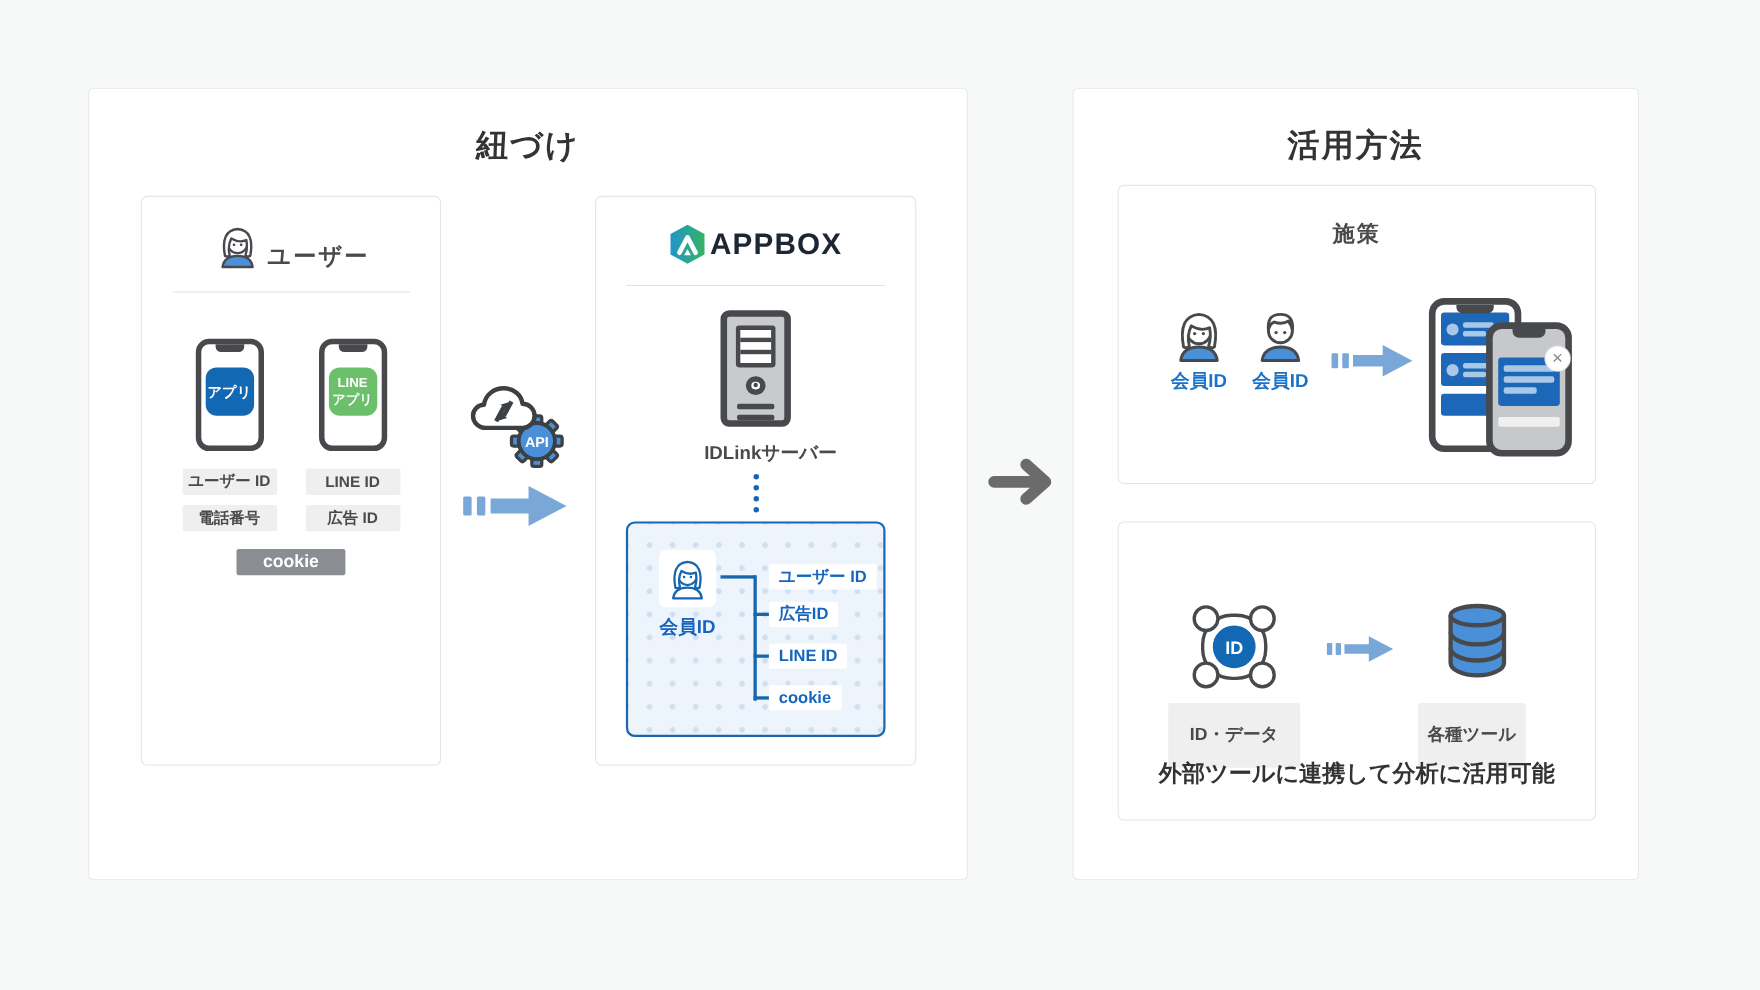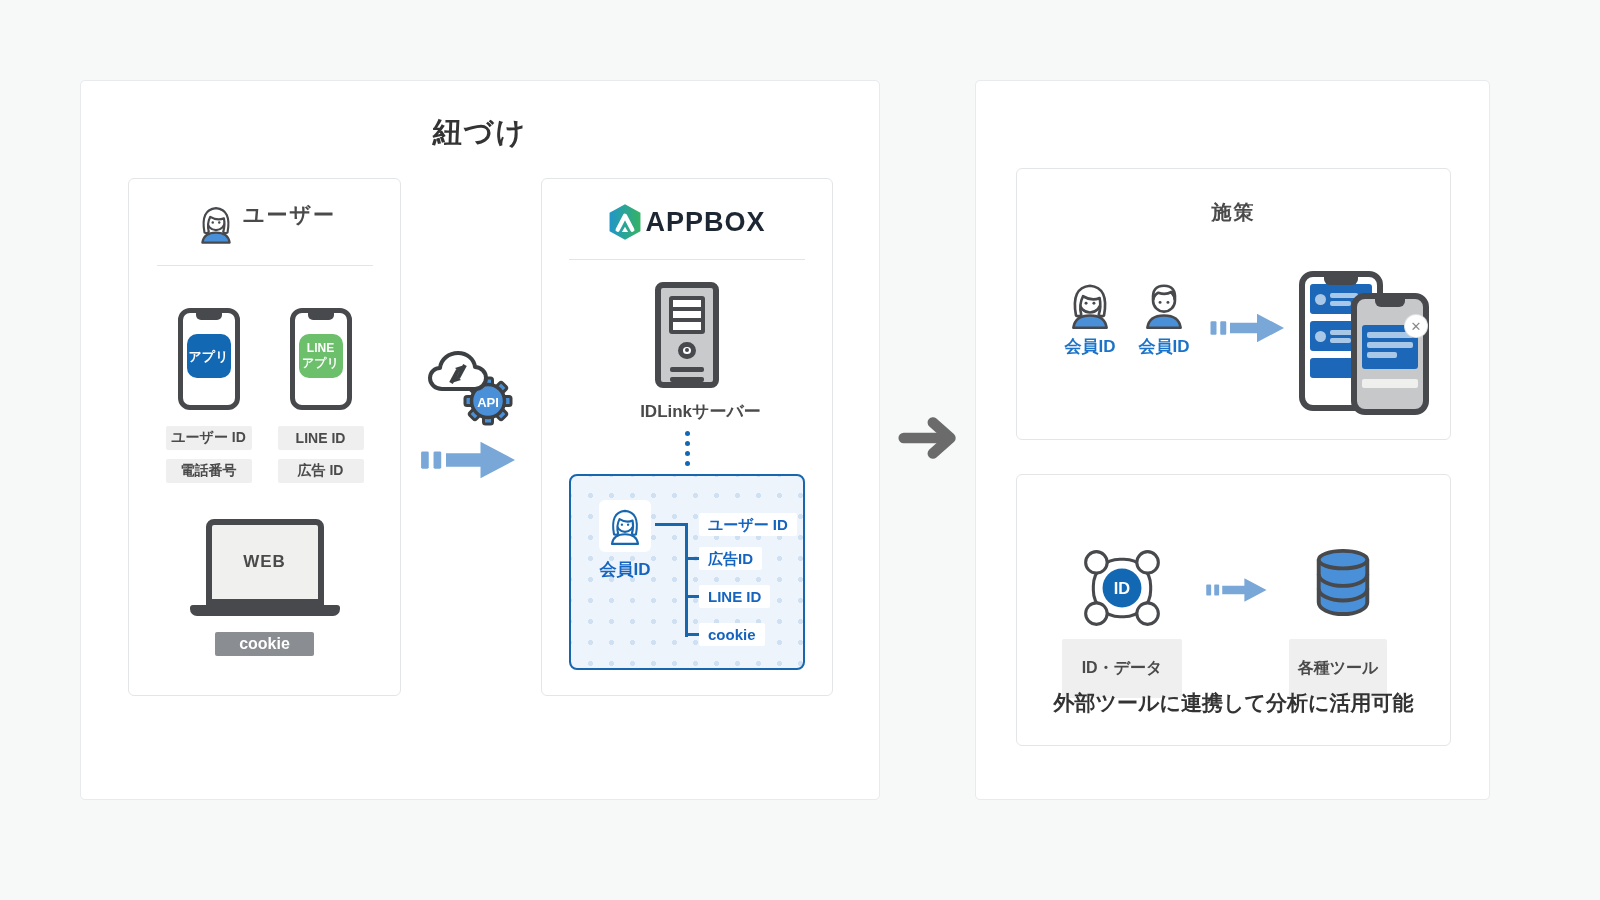--- a/index.html
+++ b/index.html
@@ -10,21 +10,21 @@
   .panel { position:absolute; background:#fff; border:1px solid #e9eaeb; border-radius:5px; }
   .panel-left  { left:80px;  top:80px; width:800px; height:720px; }
   .panel-right { left:975px; top:80px; width:515px; height:720px; }
   .panel-title { position:absolute; top:32px; left:0; width:100%; text-align:center;
                  font-size:29px; font-weight:bold; color:#333; letter-spacing:2px; }
 
   .card { position:absolute; background:#fff; border:1px solid #e4e5e7; border-radius:6px; }
   .user-card   { left:47px;  top:97px; width:273px; height:518px; display:flex; flex-direction:column; align-items:center; }
   .appbox-card { left:460px; top:97px; width:292px; height:518px; display:flex; flex-direction:column; align-items:center; }
 
-  .card-header { margin-top:22px; display:flex; align-items:flex-start; gap:4px; }
+  .card-header { margin-top:22px; display:flex; align-items:flex-end; gap:4px; }
   .card-header .hdr-label { font-size:21px; font-weight:bold; color:#4a4a4a; letter-spacing:2px; }
   .divider { margin-top:18px; width:216px; height:1px; background:#e4e4e4; }
   .divider-w { width:236px; }
 
   
   .phones-row { margin-top:42px; display:flex; gap:26px; }
   .phone-col { width:86px; display:flex; flex-direction:column; align-items:center; }
   .phone { position:relative; width:62px; height:102px; background:#fff;
            border:5px solid #47494c; border-radius:12px; }
   .phone::before { content:""; position:absolute; top:0; left:50%; transform:translateX(-50%);
@@ -223,26 +223,20 @@
         <div class="labels-col">
           <div class="id-badge">ユーザー ID</div>
           <div class="id-badge">電話番号</div>
         </div>
         <div class="labels-col">
           <div class="id-badge">LINE ID</div>
           <div class="id-badge">広告 ID</div>
         </div>
       </div>
 
-      <div class="laptop">
-        <div class="laptop-screen">
-          <span>WEB</span>
-        </div>
-        <div class="laptop-base"></div>
-      </div>
       <div class="cookie-badge">cookie</div>
     </div>
 
     <svg class="api-icon" viewBox="0 0 95 92">
       <g transform="translate(62,58)">
         <g fill="#4a90d9" stroke="#3d4043" stroke-width="3">
           <rect x="-4.5" y="-23" width="9" height="10" rx="2" transform="rotate(0)"></rect>
           <rect x="-4.5" y="-23" width="9" height="10" rx="2" transform="rotate(45)"></rect>
           <rect x="-4.5" y="-23" width="9" height="10" rx="2" transform="rotate(90)"></rect>
           <rect x="-4.5" y="-23" width="9" height="10" rx="2" transform="rotate(135)"></rect>
@@ -316,20 +310,21 @@
     </div>
 
   </div>
 
   <svg class="panel-arrow" viewBox="0 0 68 52">
     <path d="M8 26 H48" stroke="#6b6b6b" stroke-width="11" stroke-linecap="round" fill="none"></path>
     <path d="M38 10 L56 26 L38 42" stroke="#6b6b6b" stroke-width="11" fill="none" stroke-linecap="round" stroke-linejoin="round"></path>
   </svg>
 
   <div class="panel panel-right">
+    <div class="panel-title">活用方法</div>
 
     <div class="card measure-card">
       <div class="card-heading">施策</div>
 
       <div class="person-block pb-1">
         <svg width="56" height="56" viewBox="0 0 64 64">
             <use href="#womanIcon"></use>
           </svg>
         <div class="person-label">会員ID</div>
       </div>

